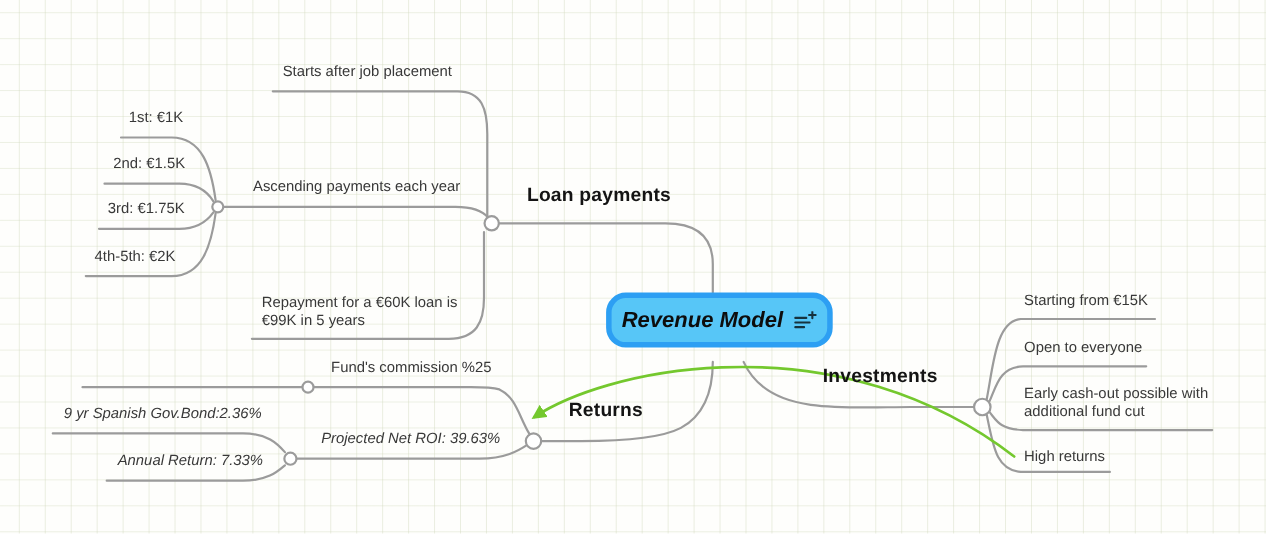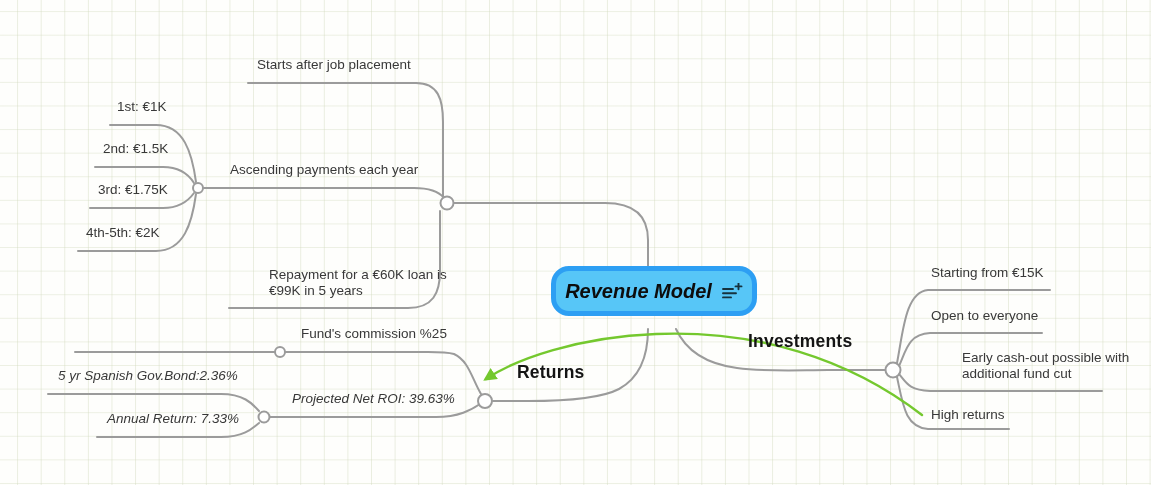--- a/index.html
+++ b/index.html
@@ -20,21 +20,21 @@
   }
   svg.wires{position:absolute;left:0;top:0;}
   .label{
     position:absolute;
     font-size:13.5px;
     line-height:16px;
     color:#383838;
     white-space:nowrap;
     cursor:default;
   }
-  .label.wrap{white-space:normal;margin-left:31px;}
+  .label.wrap{white-space:normal;}
   .label.italic{font-style:italic;}
   .topic{
     position:absolute;
     font-size:17.5px;
     font-weight:bold;
     color:#141414;
     letter-spacing:0.2px;
     white-space:nowrap;
   }
   .root-node{
@@ -120,34 +120,35 @@
           <line x1="2" y1="6" x2="12" y2="6"></line>
           <line x1="2" y1="10.2" x2="15" y2="10.2"></line>
           <line x1="2" y1="14.4" x2="10" y2="14.4"></line>
           <line x1="14.5" y1="3.4" x2="20.5" y2="3.4"></line>
           <line x1="17.5" y1="0.5" x2="17.5" y2="6.3"></line>
         </g>
       </svg>
     </span>
   </div>
 
+  <div class="topic" style="left:479px;top:167px;">Loan payments</div>
   <div class="topic" style="left:748px;top:331px;">Investments</div>
   <div class="topic" style="left:517px;top:362px;">Returns</div>
 
   <div class="label" style="left:230px;top:162px;">Ascending payments each year</div>
   <div class="label" style="left:257px;top:57px;">Starts after job placement</div>
   <div class="label" style="left:117px;top:99px;">1st: €1K</div>
   <div class="label" style="left:103px;top:141px;">2nd: €1.5K</div>
   <div class="label" style="left:98px;top:182px;">3rd: €1.75K</div>
   <div class="label" style="left:86px;top:225px;">4th-5th: €2K</div>
   <div class="label wrap" style="left:238px;top:267px;width:212px;">Repayment for a €60K loan is €99K in 5 years</div>
 
   <div class="label" style="left:931px;top:265px;">Starting from €15K</div>
   <div class="label" style="left:931px;top:308px;">Open to everyone</div>
   <div class="label wrap" style="left:931px;top:350px;width:182px;">Early cash-out possible with additional fund cut</div>
   <div class="label" style="left:931px;top:407px;">High returns</div>
 
   <div class="label" style="left:301px;top:326px;">Fund's commission %25</div>
   <div class="label" style="left:292px;top:391px;font-style:italic;">Projected Net ROI: 39.63%</div>
-  <div class="label italic" style="left:58px;top:368px;">5 yr Spanish Gov.Bond:2.36%</div>
+  <div class="label italic" style="left:58px;top:368px;">9 yr Spanish Gov.Bond:2.36%</div>
   <div class="label italic" style="left:107px;top:411px;">Annual Return: 7.33%</div>
 
 </div>
 
 </body></html>

